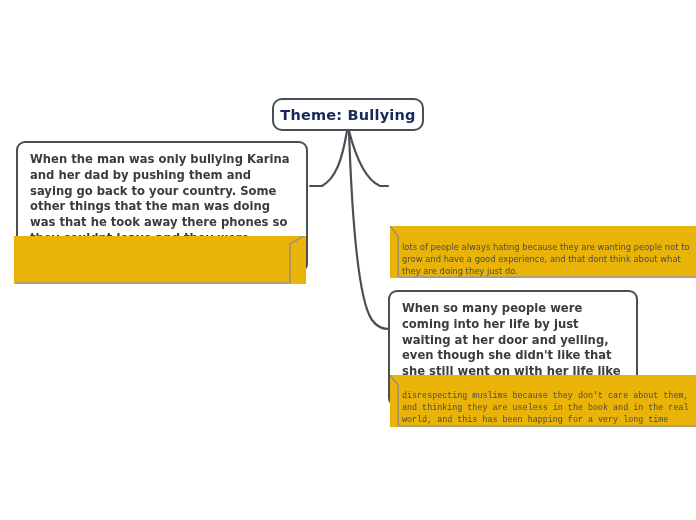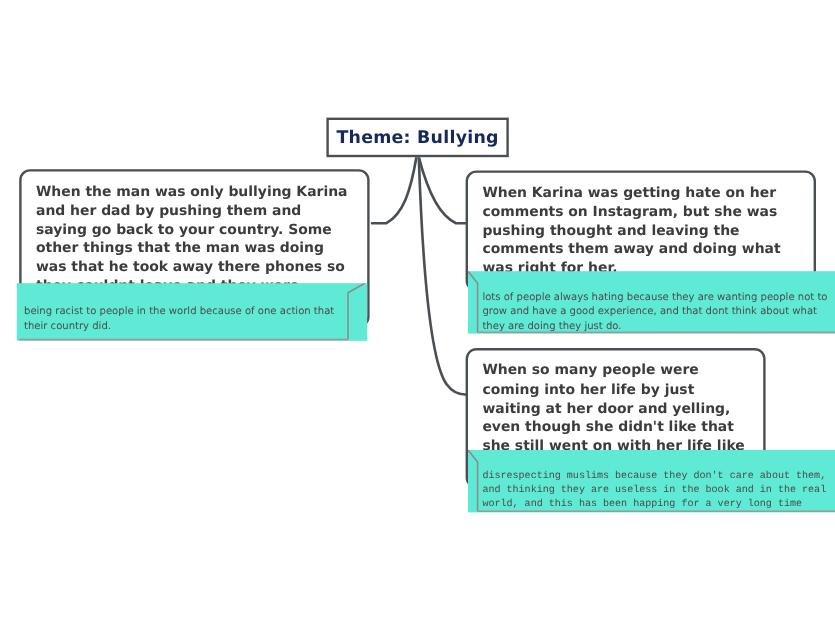--- a/index.html
+++ b/index.html
@@ -42,21 +42,21 @@
     border: 2px solid #4a4f54;
     border-radius: 9px;
   }
 
   
   #theme-node {
     left: 272px;
     top: 98px;
     width: 152px;
     height: 33px;
-    border-radius: 0;
+    border-radius: 10px;
     display: flex;
     align-items: center;
     justify-content: center;
   }
   #theme-node .node-text {
     font-size: 14.5px;
     font-weight: bold;
     color: #16295c;
     letter-spacing: 0.2px;
     white-space: nowrap;
@@ -90,21 +90,21 @@
     left: 388px;
     top: 290px;
     width: 250px;
   }
 
   
   .note-node {
     position: absolute;
     z-index: 2;
     box-sizing: border-box;
-    background: #5eead4;
+    background: #eab308;
   }
   .note-node .note-text {
     display: block;
     font-size: 8.4px;
     line-height: 1.42;
     color: #4c4c4c;
     font-weight: normal;
   }
 
   
@@ -184,28 +184,22 @@
     <span class="node-text">When the man was only bullying Karina and her dad by pushing them and saying go back to your country. Some other things that the man was doing was that he took away there phones so they couldnt leave and they were trapped.</span>
   </div>
 
   <div class="note-node" id="note-left">
     <svg class="note-edge" viewBox="0 0 292 48" width="292" height="48" xmlns="http://www.w3.org/2000/svg" preserveAspectRatio="none">
 
       <path d="M 276 47 L 276 8 L 290 0" fill="none" stroke="#8c8c8c" stroke-width="1.3"></path>
       <path d="M 2 47 L 276 47" fill="none" stroke="#9a9a9a" stroke-width="1.3"></path>
       <path d="M 2 14 L 2 47" fill="none" stroke="#ffffff" stroke-width="0"></path>
     </svg>
-    <div class="note-body">
-      <span class="note-text">being racist to people in the world because of one action that their country did.</span>
-    </div>
-  </div>
-
-  <div class="node idea-node" id="idea-top-right">
-    <span class="node-text">When Karina was getting hate on her comments on Instagram, but she was pushing thought and leaving the comments them away and doing what was right for her.</span>
-  </div>
+  </div>
+
 
   <div class="note-node" id="note-top-right">
     <svg class="note-edge" viewBox="0 0 306 52" width="306" height="52" xmlns="http://www.w3.org/2000/svg" preserveAspectRatio="none">
 
       <path d="M 8 51 L 8 10 L 0 0" fill="none" stroke="#8c8c8c" stroke-width="1.3"></path>
       <path d="M 8 51 L 306 51" fill="none" stroke="#9a9a9a" stroke-width="1.3"></path>
     </svg>
     <div class="note-body">
       <span class="note-text">lots of people always hating because they are wanting people not to grow and have a good experience, and that dont think about what they are doing they just do.</span>
     </div>

